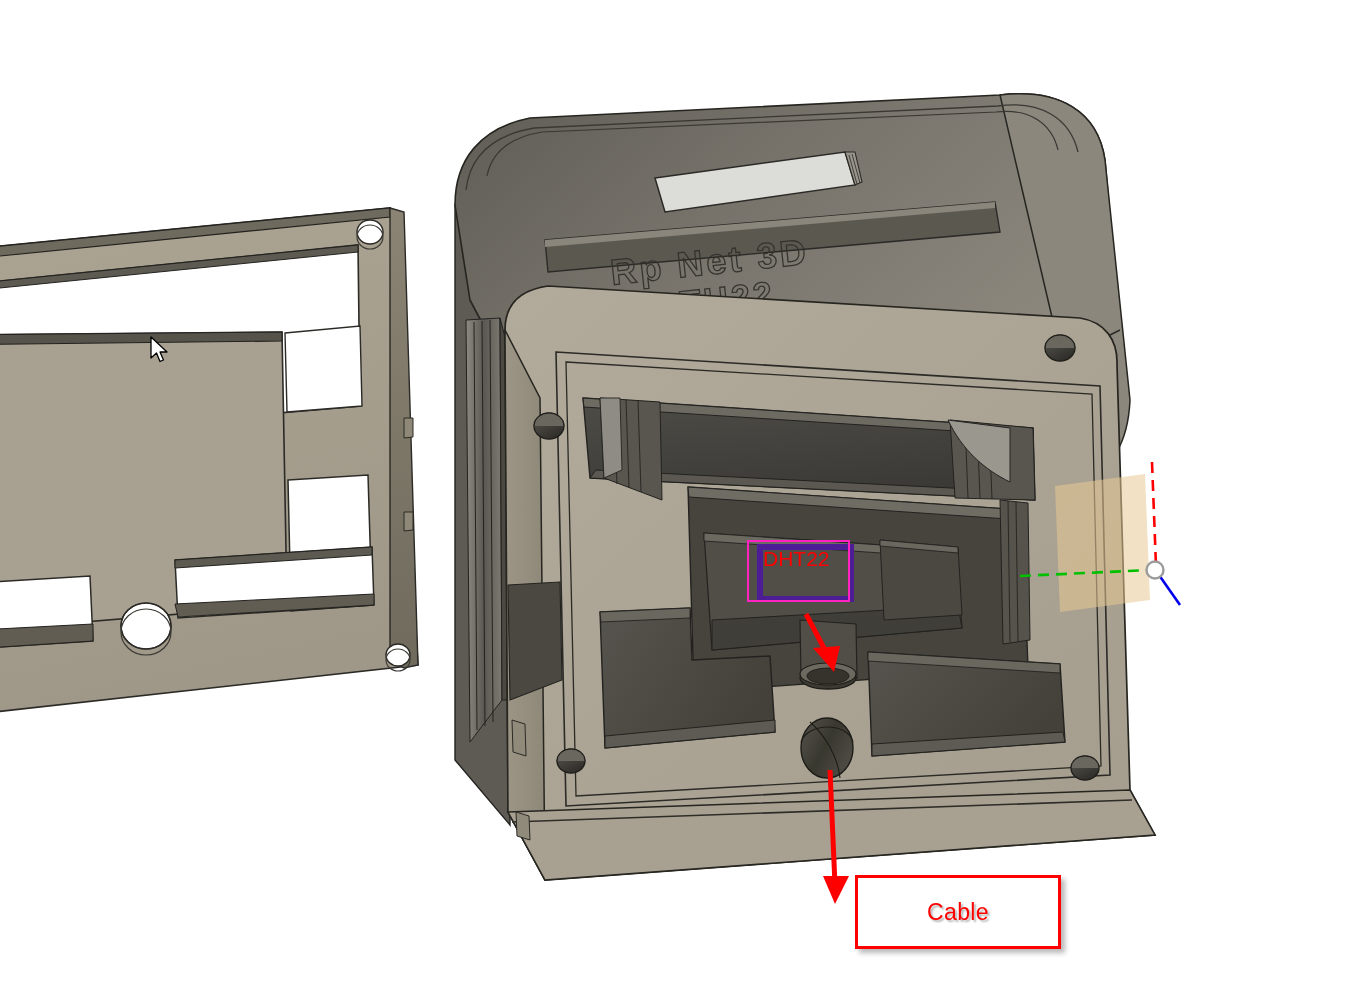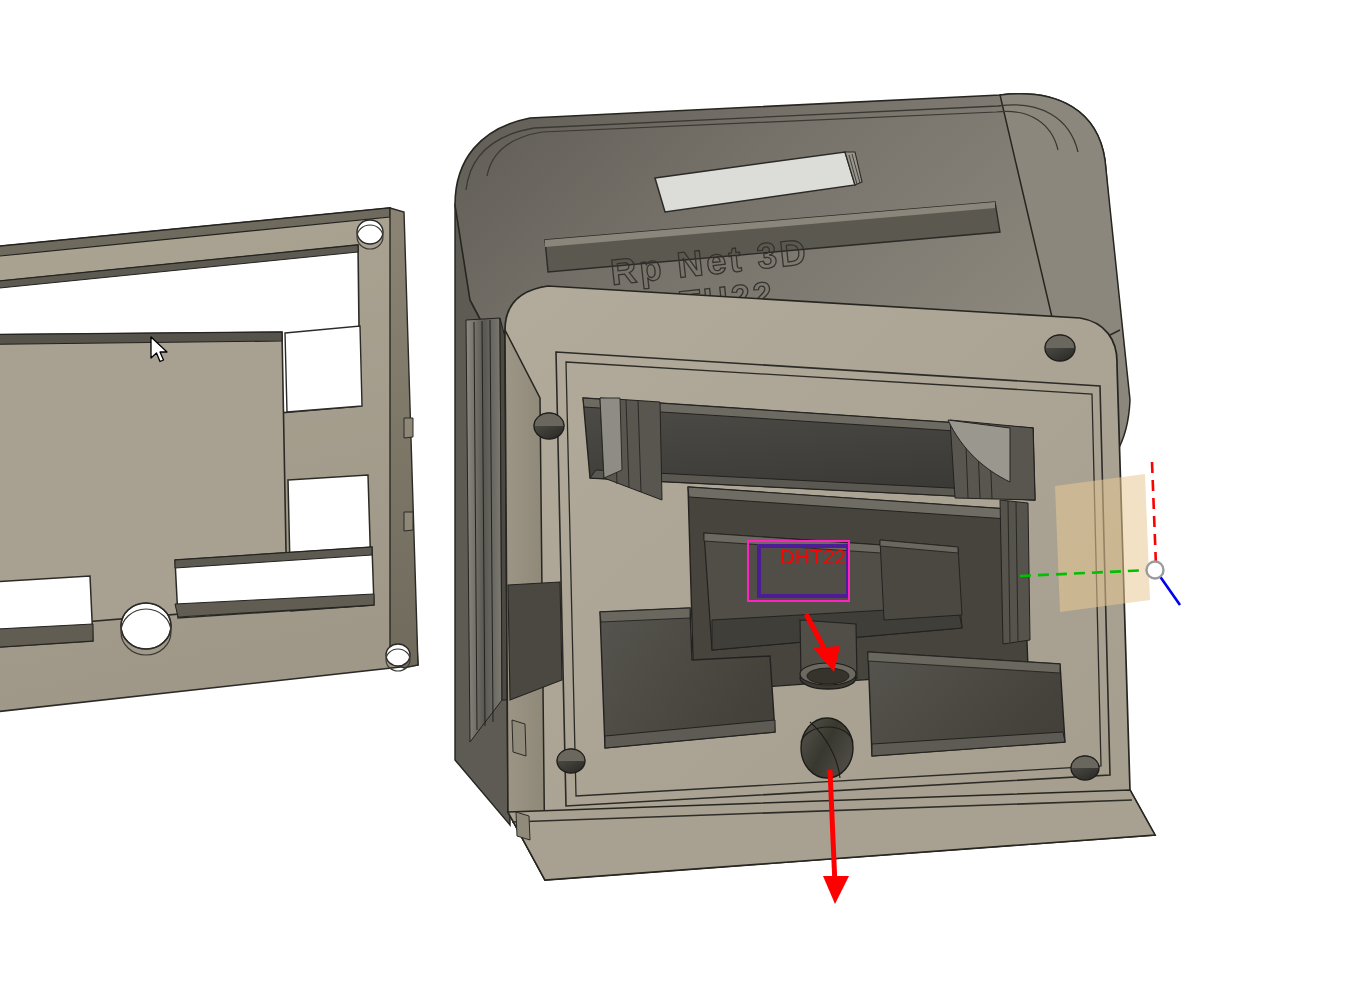--- a/index.html
+++ b/index.html
@@ -23,22 +23,22 @@
     font-family:"Liberation Sans",sans-serif;
   }
   #cable-callout{
     left:855px;top:875px;width:200px;height:68px;
     font-size:23px;letter-spacing:.4px;
     text-shadow:2px 2px 2px rgba(0,0,0,.30);
   }
   
   #dht-tag{
     position:absolute;left:757px;top:544px;width:85px;height:46px;
-    border:4px solid #4c1d95;background:transparent;color:#ff0000;
-    font-size:21px;line-height:22px;text-align:right;
+    border:6px solid #4c1d95;background:transparent;color:#ff0000;
+    font-size:21px;line-height:22px;text-align:left;
     word-break:break-all;overflow:visible;
     font-family:"Liberation Sans",sans-serif;
   }
   #dht-tag .txt{display:block;margin-top:-2px;}
   #dht-select{
     position:absolute;left:747px;top:540px;width:99px;height:58px;
     border:2px solid #ff22c0;background:transparent;pointer-events:none;
   }
 
   .cursor{position:absolute;left:150px;top:336px;width:22px;height:30px;pointer-events:none;}
@@ -295,18 +295,21 @@
       <line x1="830" y1="770" x2="835" y2="885" stroke="#ff0000" stroke-width="5"></line>
       <polygon points="835,904 823,876 849,876" fill="#ff0000"></polygon>
     </g>
   </svg>
 
   <div id="dht-tag">
     <span class="txt">DHT22</span>
   </div>
   <div id="dht-select"></div>
 
+  <div id="cable-callout" class="callout">
+    <span>Cable</span>
+  </div>
 
   <svg class="cursor" viewBox="0 0 22 30" style="left: 150px; top: 336px;">
     <polygon points="1,1 1,22 6.5,17 10,25.5 13.5,24 10,16 17,16" fill="#ffffff" stroke="#000000" stroke-width="1.3" stroke-linejoin="round"></polygon>
   </svg>
 
 </div>
 
 </body></html>

